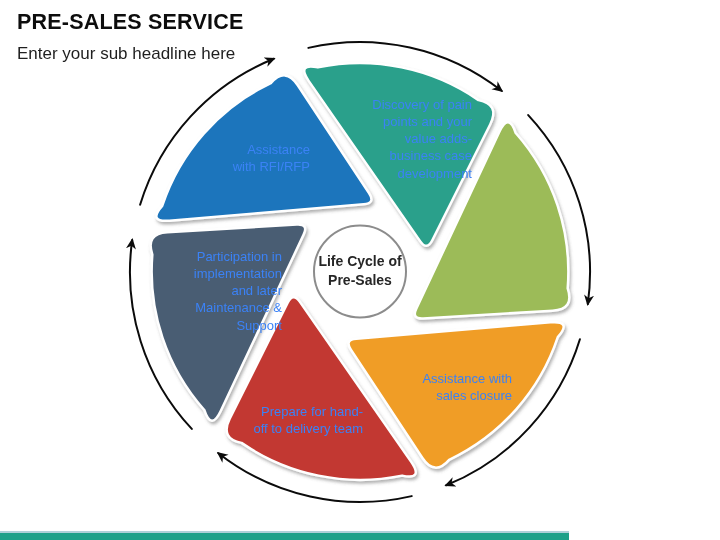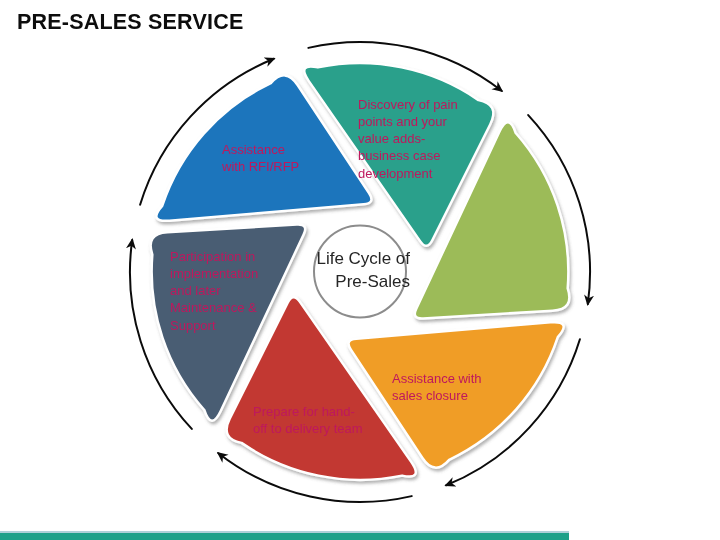--- a/index.html
+++ b/index.html
@@ -13,39 +13,40 @@
     position:absolute;left:17px;top:10px;
     font-size:21.5px;font-weight:700;color:#0d0d0d;letter-spacing:.2px;
   }
   .subtitle{
     position:absolute;left:17px;top:44px;
     font-size:17px;font-weight:400;color:#1f1f1f;
   }
   svg.diagram{position:absolute;left:0;top:0;width:720px;height:540px;}
   .petal-label{
     position:absolute;transform:translate(-50%,-50%);
-    color:#be185d;font-size:13px;line-height:1.32;text-align:left;
+    color:#3b82f6;font-size:13px;line-height:1.32;text-align:right;
   }
   .center-label{
     position:absolute;transform:translate(-50%,-50%);
-    color:#262626;font-size:17px;line-height:1.35;font-weight:400;text-align:right;
+    color:#262626;font-size:14px;line-height:1.35;font-weight:700;text-align:center;
   }
   .footer-accent-line{
     position:absolute;left:0;right:0;bottom:7.5px;height:2px;
   }
   .footer-bar{
     position:absolute;left:0;right:0;bottom:0;height:7.5px;
   }
 </style>
 </head>
 <body>
 
 <div class="stage">
 
   <div class="title">PRE-SALES SERVICE</div>
+  <div class="subtitle">Enter your sub headline here</div>
 
   <svg class="diagram" viewBox="0 0 720 540">
     <defs>
       <path id="petal" d="M 60.1,-30.4
            L -51.2,-190.4
            Q -63.7,-208.5 -42.1,-204.1
            A 209,209 0 0 1 118.5,-171.4
            Q 140.1,-167 130.3,-147.3
            L 72.3,-31.2
            Q 66.9,-20.5 60.1,-30.4 Z"></path>

